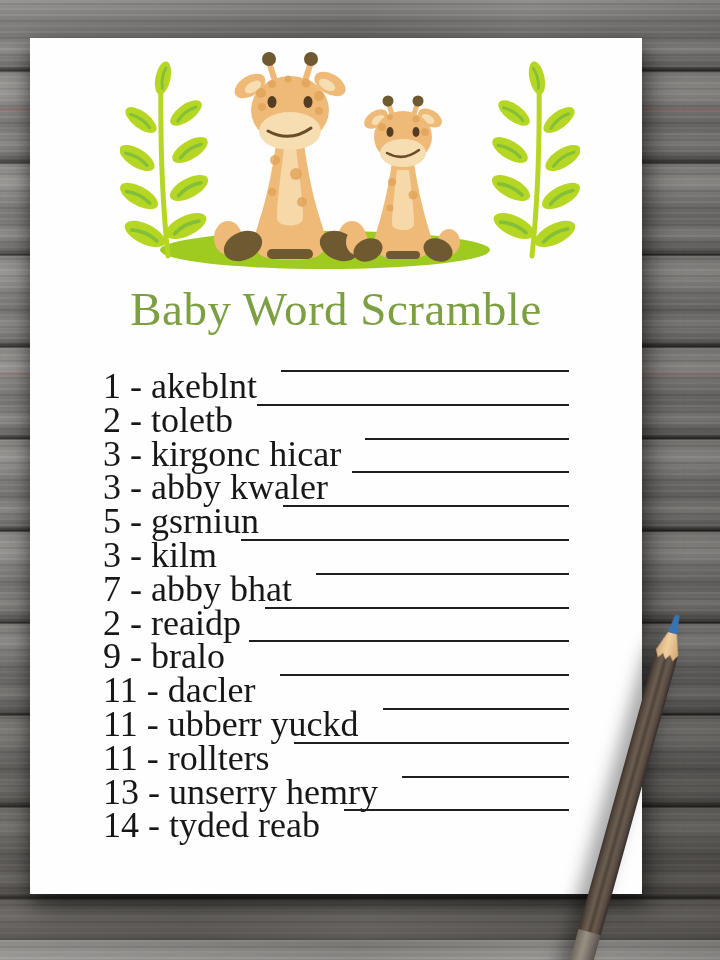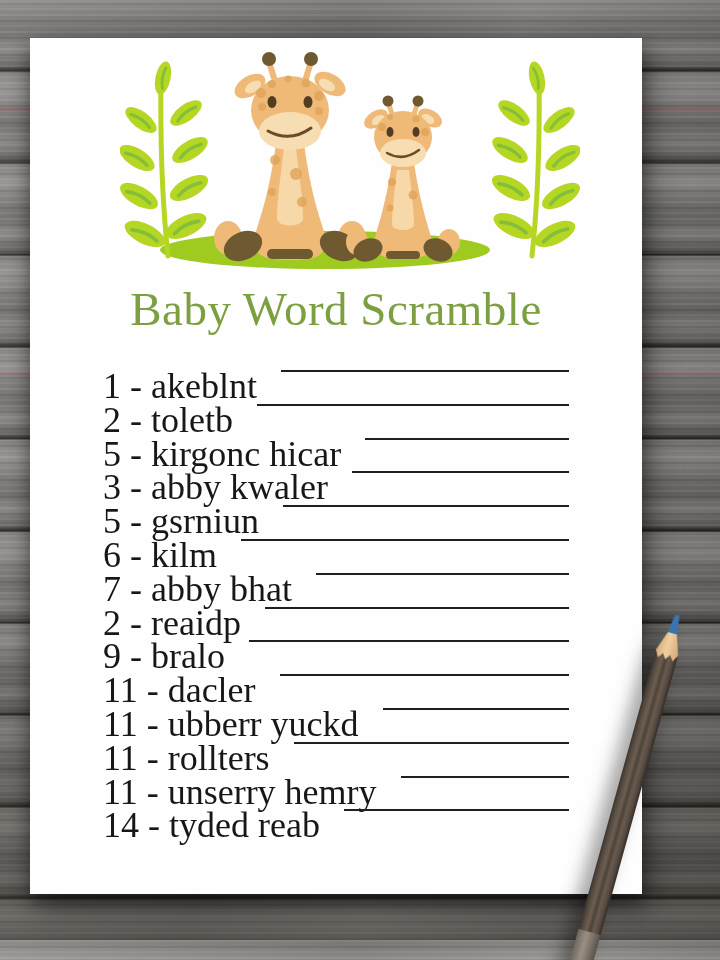--- a/index.html
+++ b/index.html
@@ -182,33 +182,33 @@
     <div class="list">
       <div class="row">
           <span>1 - akeblnt</span>
           <span class="aline"></span>
         </div>
       <div class="row">
           <span>2 - toletb</span>
           <span class="aline"></span>
         </div>
       <div class="row">
-          <span>5 - kirgonc hicar</span>
+          <span>3 - kirgonc hicar</span>
           <span class="aline"></span>
         </div>
       <div class="row">
           <span>3 - abby kwaler</span>
           <span class="aline"></span>
         </div>
       <div class="row">
           <span>5 - gsrniun</span>
           <span class="aline"></span>
         </div>
       <div class="row">
-          <span>6 - kilm</span>
+          <span>3 - kilm</span>
           <span class="aline"></span>
         </div>
       <div class="row">
           <span>7 - abby bhat</span>
           <span class="aline"></span>
         </div>
       <div class="row">
           <span>2 - reaidp</span>
           <span class="aline"></span>
         </div>
@@ -222,21 +222,21 @@
         </div>
       <div class="row">
           <span>11 - ubberr yuckd</span>
           <span class="aline"></span>
         </div>
       <div class="row">
           <span>11 - rollters</span>
           <span class="aline"></span>
         </div>
       <div class="row">
-          <span>11 - unserry hemry</span>
+          <span>13 - unserry hemry</span>
           <span class="aline"></span>
         </div>
       <div class="row">
           <span>14 - tyded reab</span>
           <span class="aline"></span>
         </div>
     </div>
   </div>
 
   <div class="pencil">

